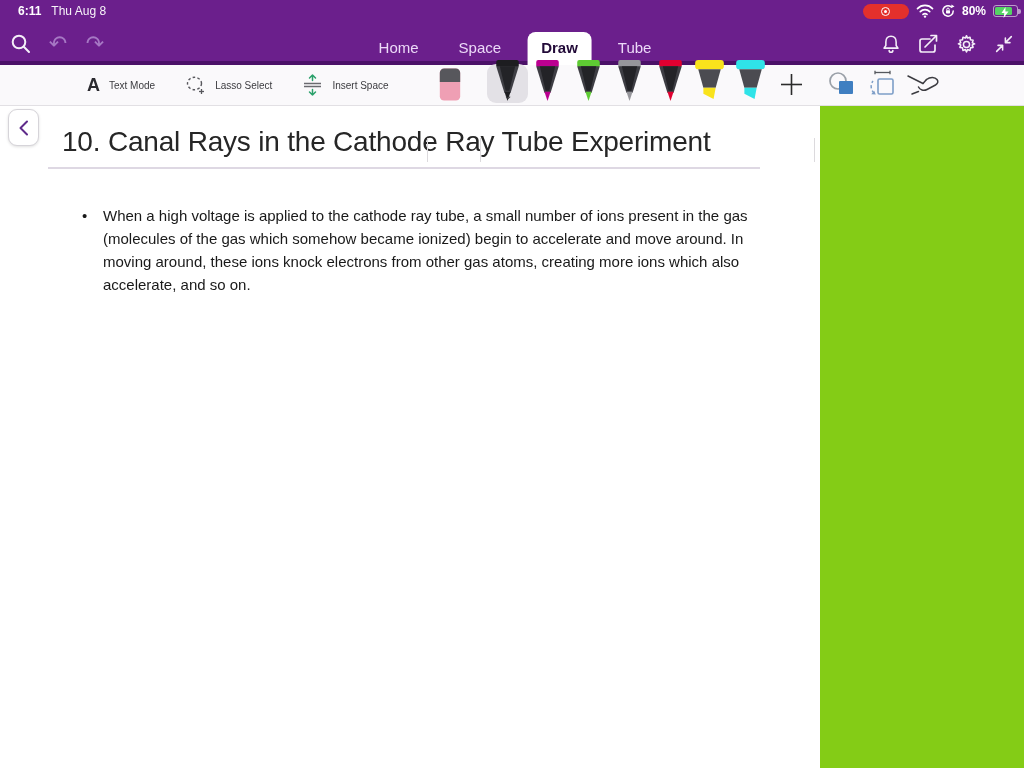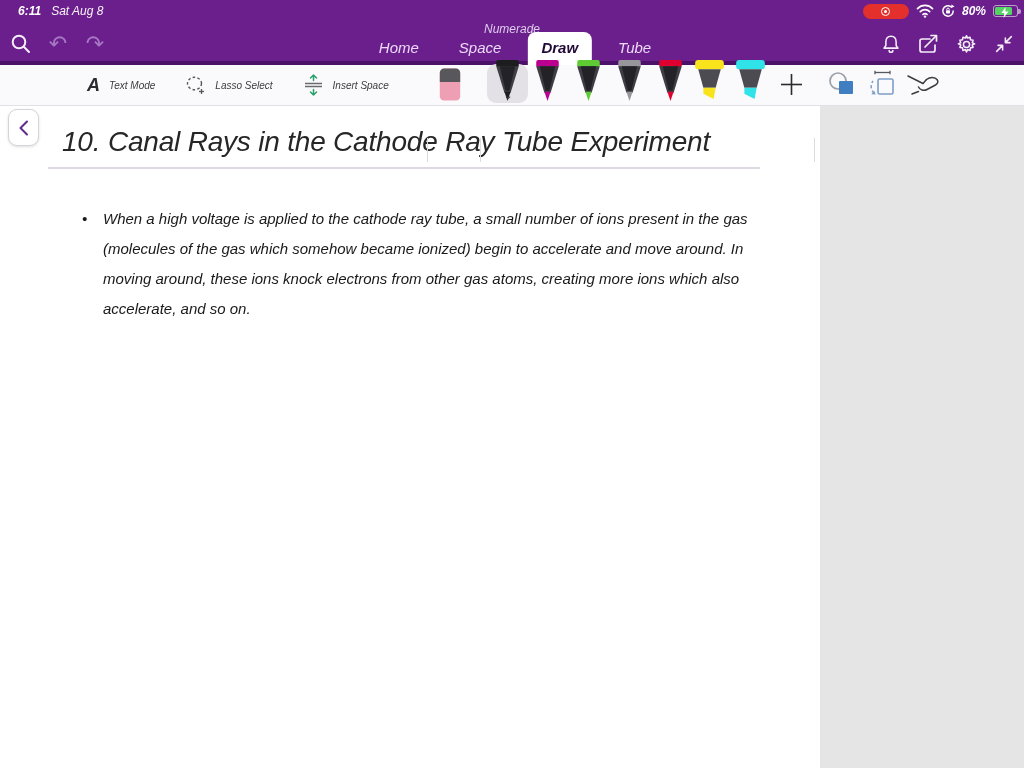--- a/index.html
+++ b/index.html
@@ -1,17 +1,17 @@
 <!DOCTYPE html>
 <html><head>
 <meta charset="utf-8">
 <style>
   * { margin:0; padding:0; box-sizing:border-box; }
   html,body { width:1024px; height:768px; background:#fff; font-family:"Liberation Sans", sans-serif; }
-  .screen { position:relative; width:1024px; height:768px; background:#e5e5e5; overflow:hidden;font-style:italic; }
+  .screen { position:relative; width:1024px; height:768px; background:#84cc16; overflow:hidden; }
 
   
   .statusbar { position:absolute; left:0; top:0; width:1024px; height:22px; background:#6B1F8C;
                display:flex; align-items:center; justify-content:space-between; padding:0 6px 0 18px; z-index:3;}
   .sb-left { display:flex; align-items:center; gap:10px; color:#fff; font-size:12px; font-weight:700; }
   .sb-date { font-weight:400; opacity:.95; }
   .sb-right { display:flex; align-items:center; gap:7px;margin-left:20px; }
   .rec-pill { width:46px; height:15px; border-radius:8px; background:#E3302C; display:flex; align-items:center; justify-content:center; }
   .rec-pill .ring { width:9px; height:9px; border:1.5px solid #fff; border-radius:50%; display:flex; align-items:center; justify-content:center; }
   .rec-pill .dot { width:3px; height:3px; background:#fff; border-radius:50%; }
@@ -47,34 +47,34 @@
   .plus-btn { position:absolute; left:779px; top:72px; z-index:10; cursor:pointer; }
   .tb-right-ico { position:absolute; top:71px; z-index:10; cursor:pointer; }
 
   
   .content { position:absolute; left:0; top:106px; width:820px; height:662px; background:#fff; }
   .back-btn { position:absolute; left:8px; top:3px; width:31px; height:37px; background:#fff; border:1px solid #D6D4D9;
               border-radius:9px; box-shadow:0 1px 3px rgba(0,0,0,.13); display:flex; align-items:center; justify-content:center; cursor:pointer; }
   .note-title { position:absolute; left:62px; top:20px; font-size:28px; font-weight:300; color:#262626; letter-spacing:-0.2px; white-space:nowrap; }
   .title-rule { position:absolute; left:48px; top:61px; width:712px; height:2px; background:#DED8E3; }
   .bullets { position:absolute; left:80px; top:98px; width:692px; list-style:none; }
-  .bullets li { position:relative; padding-left:23px; font-size:15px; line-height:30px; color:#191919; margin-bottom:20px; }
+  .bullets li { position:relative; padding-left:23px; font-size:15px; line-height:23px; color:#191919; margin-bottom:20px; }
   .bullets li::before { content:"•"; position:absolute; left:2px; top:0; font-size:15px; color:#191919; }
 
   svg { display:block; }
 </style>
 </head>
 <body>
 
 <div class="screen">
 
   <div class="statusbar">
     <div class="sb-left">
       <span>6:11</span>
-      <span class="sb-date">Sat Aug 8</span>
+      <span class="sb-date">Thu Aug 8</span>
     </div>
     <div class="sb-right">
       <div class="rec-pill">
         <div class="ring">
             <div class="dot"></div>
           </div>
       </div>
       <svg width="18" height="14" viewBox="0 0 18 14">
         <g stroke="#fff" stroke-width="1.7" fill="none" stroke-linecap="round">
           <path d="M1.5 4.6 a10.5 10.5 0 0 1 15 0"></path>
@@ -109,21 +109,20 @@
         <line x1="13.8" y1="13.8" x2="19" y2="19" stroke="#F4EEF8" stroke-width="2" stroke-linecap="round"></line>
       </svg>
     </div>
     <div class="nav-ico" style="left:45px;">
       <span class="undo-redo">↶</span>
     </div>
     <div class="nav-ico" style="left:82px;">
       <span class="undo-redo">↷</span>
     </div>
 
-    <div class="app-title">Numerade</div>
 
     <div class="tabs">
       <div class="tab">Home</div>
       <div class="tab">Space</div>
       <div class="tab active">Draw</div>
       <div class="tab">Tube</div>
     </div>
 
     <div class="nav-ico" style="left:878px;">
       <svg width="22" height="22" viewBox="0 0 24 24">

